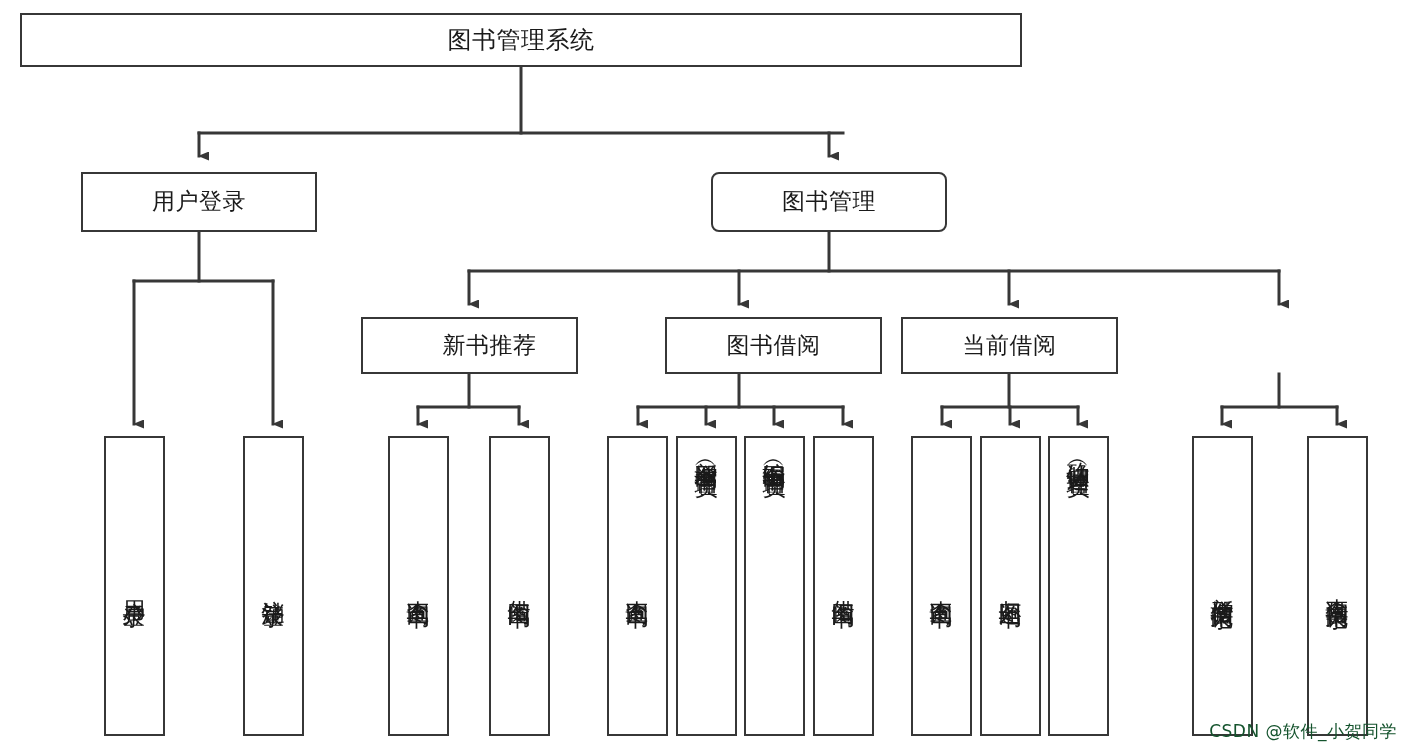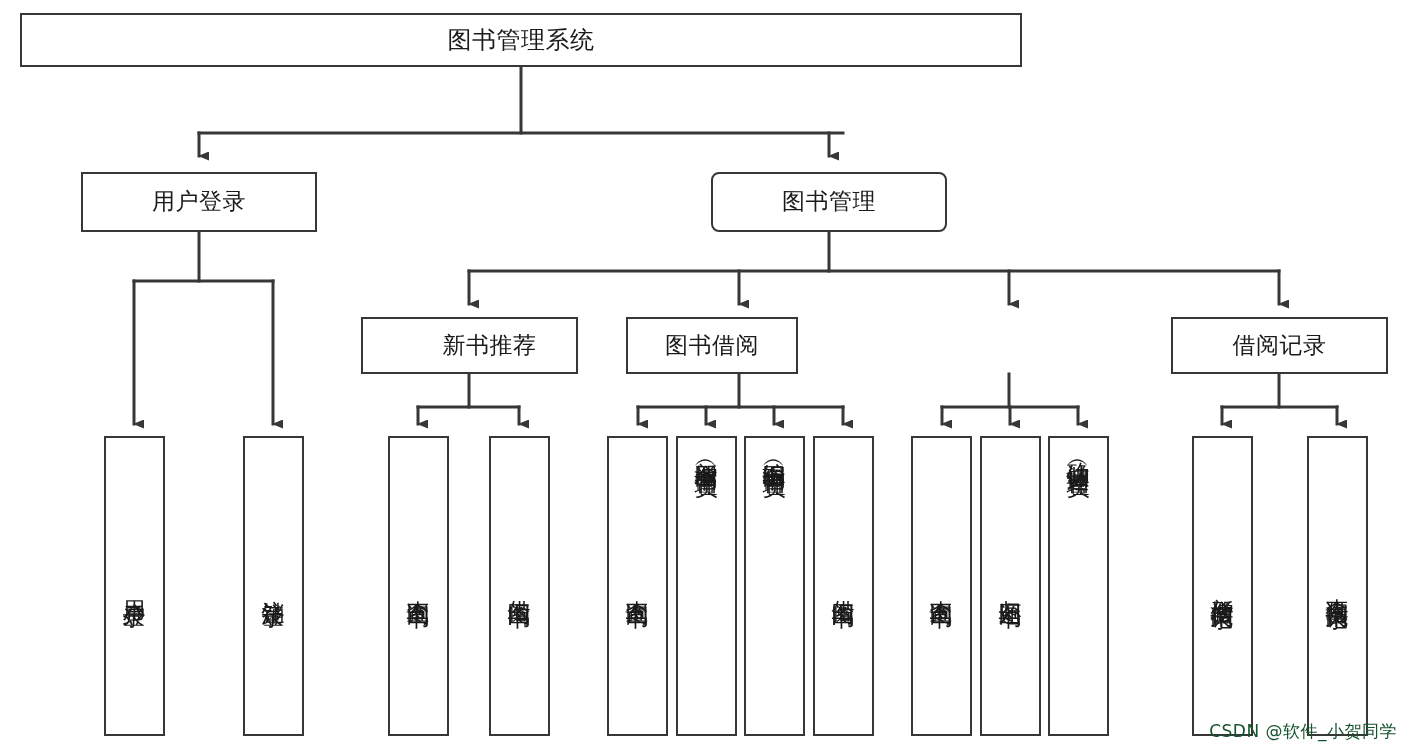--- a/index.html
+++ b/index.html
@@ -140,25 +140,25 @@
   <div class="node horiz" style="left:81px; top:172px; width:236px; height:60px;">
     <span class="node-label">用户登录</span>
   </div>
   <div class="node horiz" style="left:711px; top:172px; width:236px; height:60px;border-radius:8px;">
     <span class="node-label">图书管理</span>
   </div>
 
   <div class="node horiz" style="left:361px; top:317px; width:217px; height:57px;padding-left:40px;">
     <span class="node-label">新书推荐</span>
   </div>
-  <div class="node horiz" style="left:626px; top:317px; width:172px; height:57px;">
+  <div class="node horiz" style="left:665px; top:317px; width:217px; height:57px;">
     <span class="node-label">图书借阅</span>
   </div>
-  <div class="node horiz" style="left:1171px; top:317px; width:217px; height:57px;">
-    <span class="node-label">借阅记录</span>
+  <div class="node horiz" style="left:901px; top:317px; width:217px; height:57px;">
+    <span class="node-label">当前借阅</span>
   </div>
 
   <div class="node vert centered" style="left:104px; top:436px; width:61px; height:300px;">
     <span class="node-label">用户登录</span>
   </div>
   <div class="node vert centered" style="left:243px; top:436px; width:61px; height:300px;">
     <span class="node-label">注销登录</span>
   </div>
 
   <div class="node vert centered" style="left:388px; top:436px; width:61px; height:300px;">

